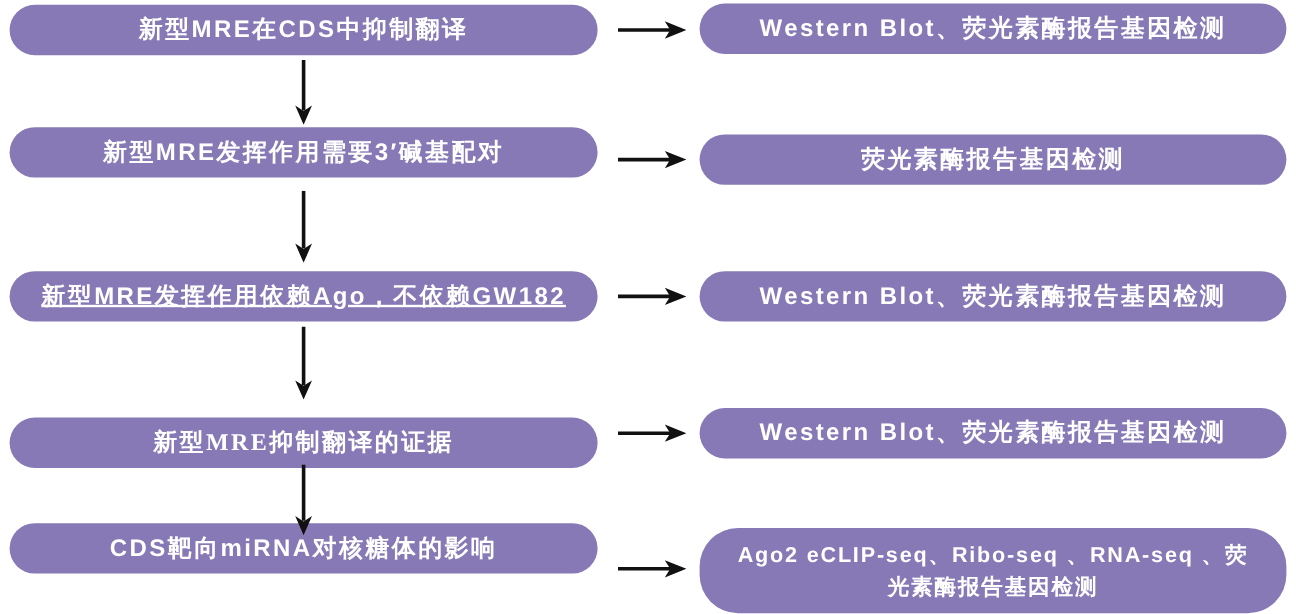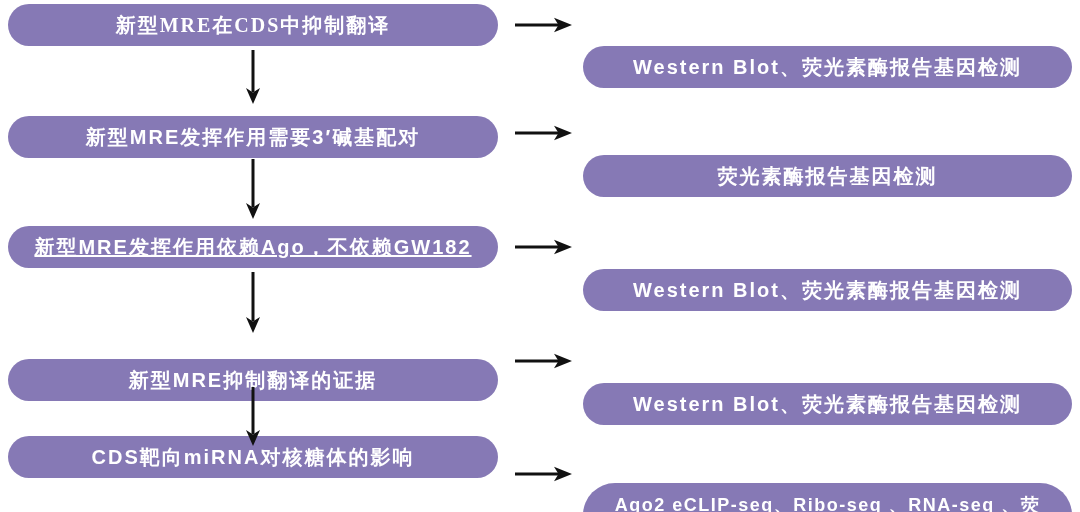--- a/index.html
+++ b/index.html
@@ -8,25 +8,25 @@
     font-family:"Liberation Sans","DejaVu Sans",sans-serif;overflow:hidden;
   }
   .box{
     position:absolute;display:flex;align-items:center;justify-content:center;
     background:var(--box,#8679b5);color:var(--txt,#ffffff);
     font-weight:bold;font-size:20px;letter-spacing:2px;
     border-radius:22px;box-sizing:border-box;padding:0 14px;line-height:1.3;
     text-align:center;
   }
   .step{left:8px;width:490px;height:42px;}
-  .method{left:583px;width:489px;height:42px;margin-top:43px;}
-  .step.r1{top:4px;font-family:Liberation Serif, serif;}   .method.r1{top:3px;}
-  .step.r2{top:116px;} .method.r2{top:112px;}
+  .method{left:583px;width:489px;height:42px;}
+  .step.r1{top:4px;}   .method.r1{top:3px;}
+  .step.r2{top:106px;} .method.r2{top:112px;}
   .step.r3{top:226px;text-decoration:underline;} .method.r3{top:226px;}
-  .step.r4{top:359px;} .method.r4{top:340px;}
+  .step.r4{top:348px;font-family:Liberation Serif, serif;} .method.r4{top:340px;}
   .step.r5{top:436px;}
   .method.r5{
     top:440px;height:71px;border-radius:32px;
     justify-content:flex-start;text-align:center;
     padding:0 24px;font-size:18px;letter-spacing:1.5px;line-height:27px;
     word-break:break-all;
   }
   .arrow{position:absolute;}
   .down1{left:243px;top:50px;}
   .down2{left:243px;top:159px;}

